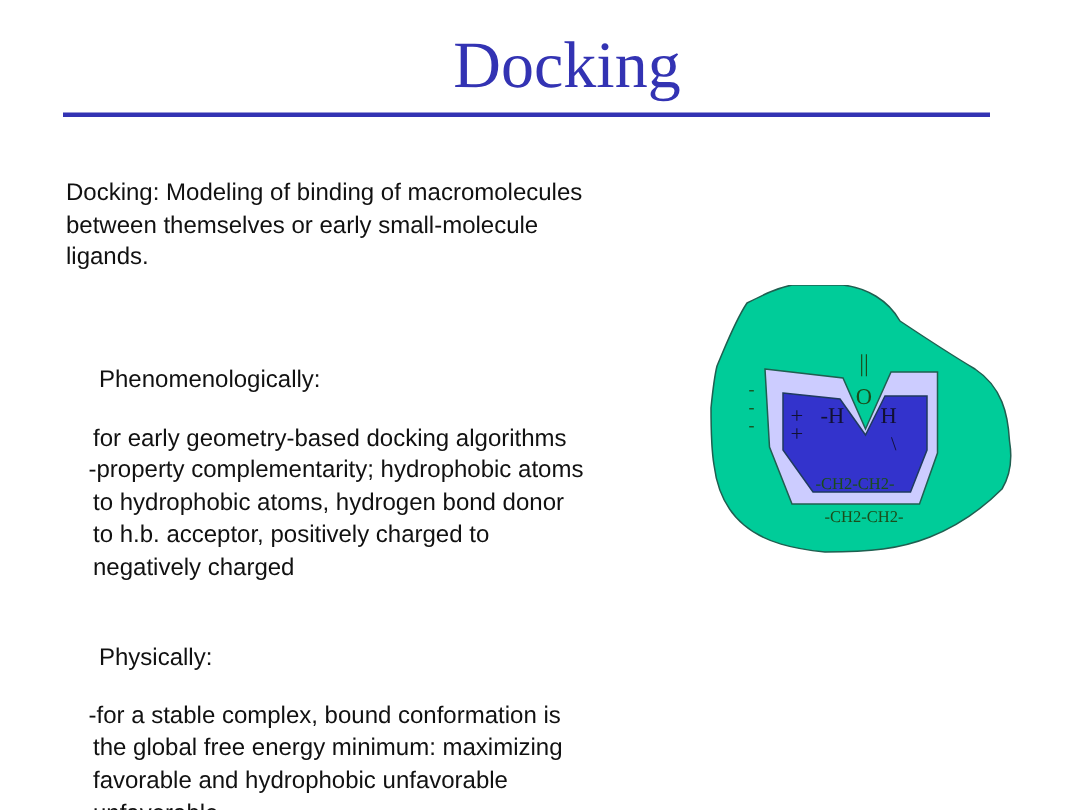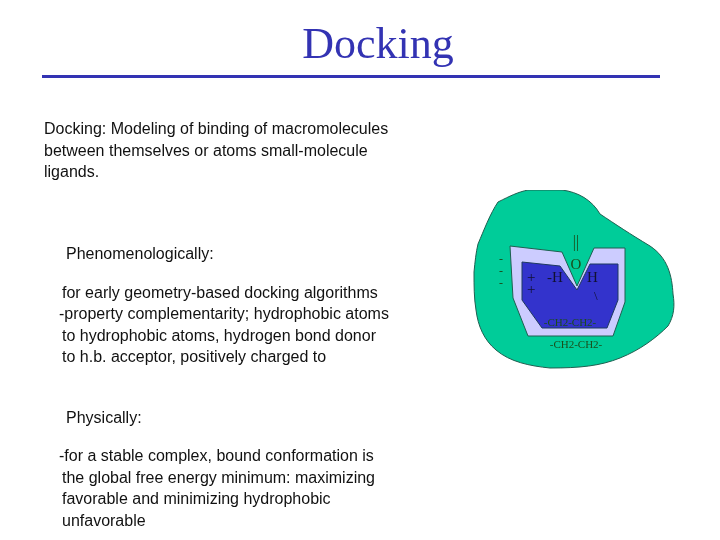--- a/index.html
+++ b/index.html
@@ -66,40 +66,41 @@
   </style>
 </head>
 <body>
 
 <h1 class="slide-title">Docking</h1>
 <div class="title-rule"></div>
 
 <div class="body-text">
   <p class="para indent1">
     <span class="bullet-line">Docking: Modeling of binding of macromolecules</span>
-    <span class="bullet-line">between themselves or atoms small-molecule</span>
+    <span class="bullet-line">between themselves or early small-molecule</span>
     <span class="bullet-line">ligands.</span>
   </p>
   <div class="gap"></div>
   <div class="gap"></div>
   <p class="sub-heading">Phenomenologically:</p>
   <p class="bullet">
     <span class="bullet-line cont">for early geometry-based docking algorithms</span>
   </p>
   <p class="bullet">
     <span class="bullet-line first">-property complementarity; hydrophobic atoms</span>
     <span class="bullet-line cont">to hydrophobic atoms, hydrogen bond donor</span>
     <span class="bullet-line cont">to h.b. acceptor, positively charged to</span>
+    <span class="bullet-line cont">negatively charged</span>
   </p>
   <div class="gap"></div>
   <p class="sub-heading">Physically:</p>
   <p class="bullet">
     <span class="bullet-line first">-for a stable complex, bound conformation is</span>
     <span class="bullet-line cont">the global free energy minimum: maximizing</span>
-    <span class="bullet-line cont">favorable and minimizing hydrophobic</span>
+    <span class="bullet-line cont">favorable and hydrophobic unfavorable</span>
     <span class="bullet-line cont">unfavorable</span>
   </p>
 </div>
 
 <div class="diagram">
   <svg width="240" height="200" viewBox="0 0 240 200" xmlns="http://www.w3.org/2000/svg">
 
     <path d="M28,12 C40,6 48,2 58,0 L92,0 C108,2 122,10 130,24 C145,34 160,44 180,56 C198,68 202,86 203,104 C205,116 204,126 198,136 C186,148 170,160 150,168 C130,176 110,178 80,178 C60,176 40,172 26,160 C14,150 8,136 6,120 C4,108 4,96 4,82 C5,72 6,62 8,54 C14,40 20,24 28,12 Z" fill="#00cc99" stroke="#1f5f50" stroke-width="1"></path>
 
     <path d="M40,56 L92,62 L107,96 L124,58 L155,58 L155,112 L143,146 L58,146 L43,108 Z" fill="#ccccff" stroke="#1f5f50" stroke-width="1"></path>

